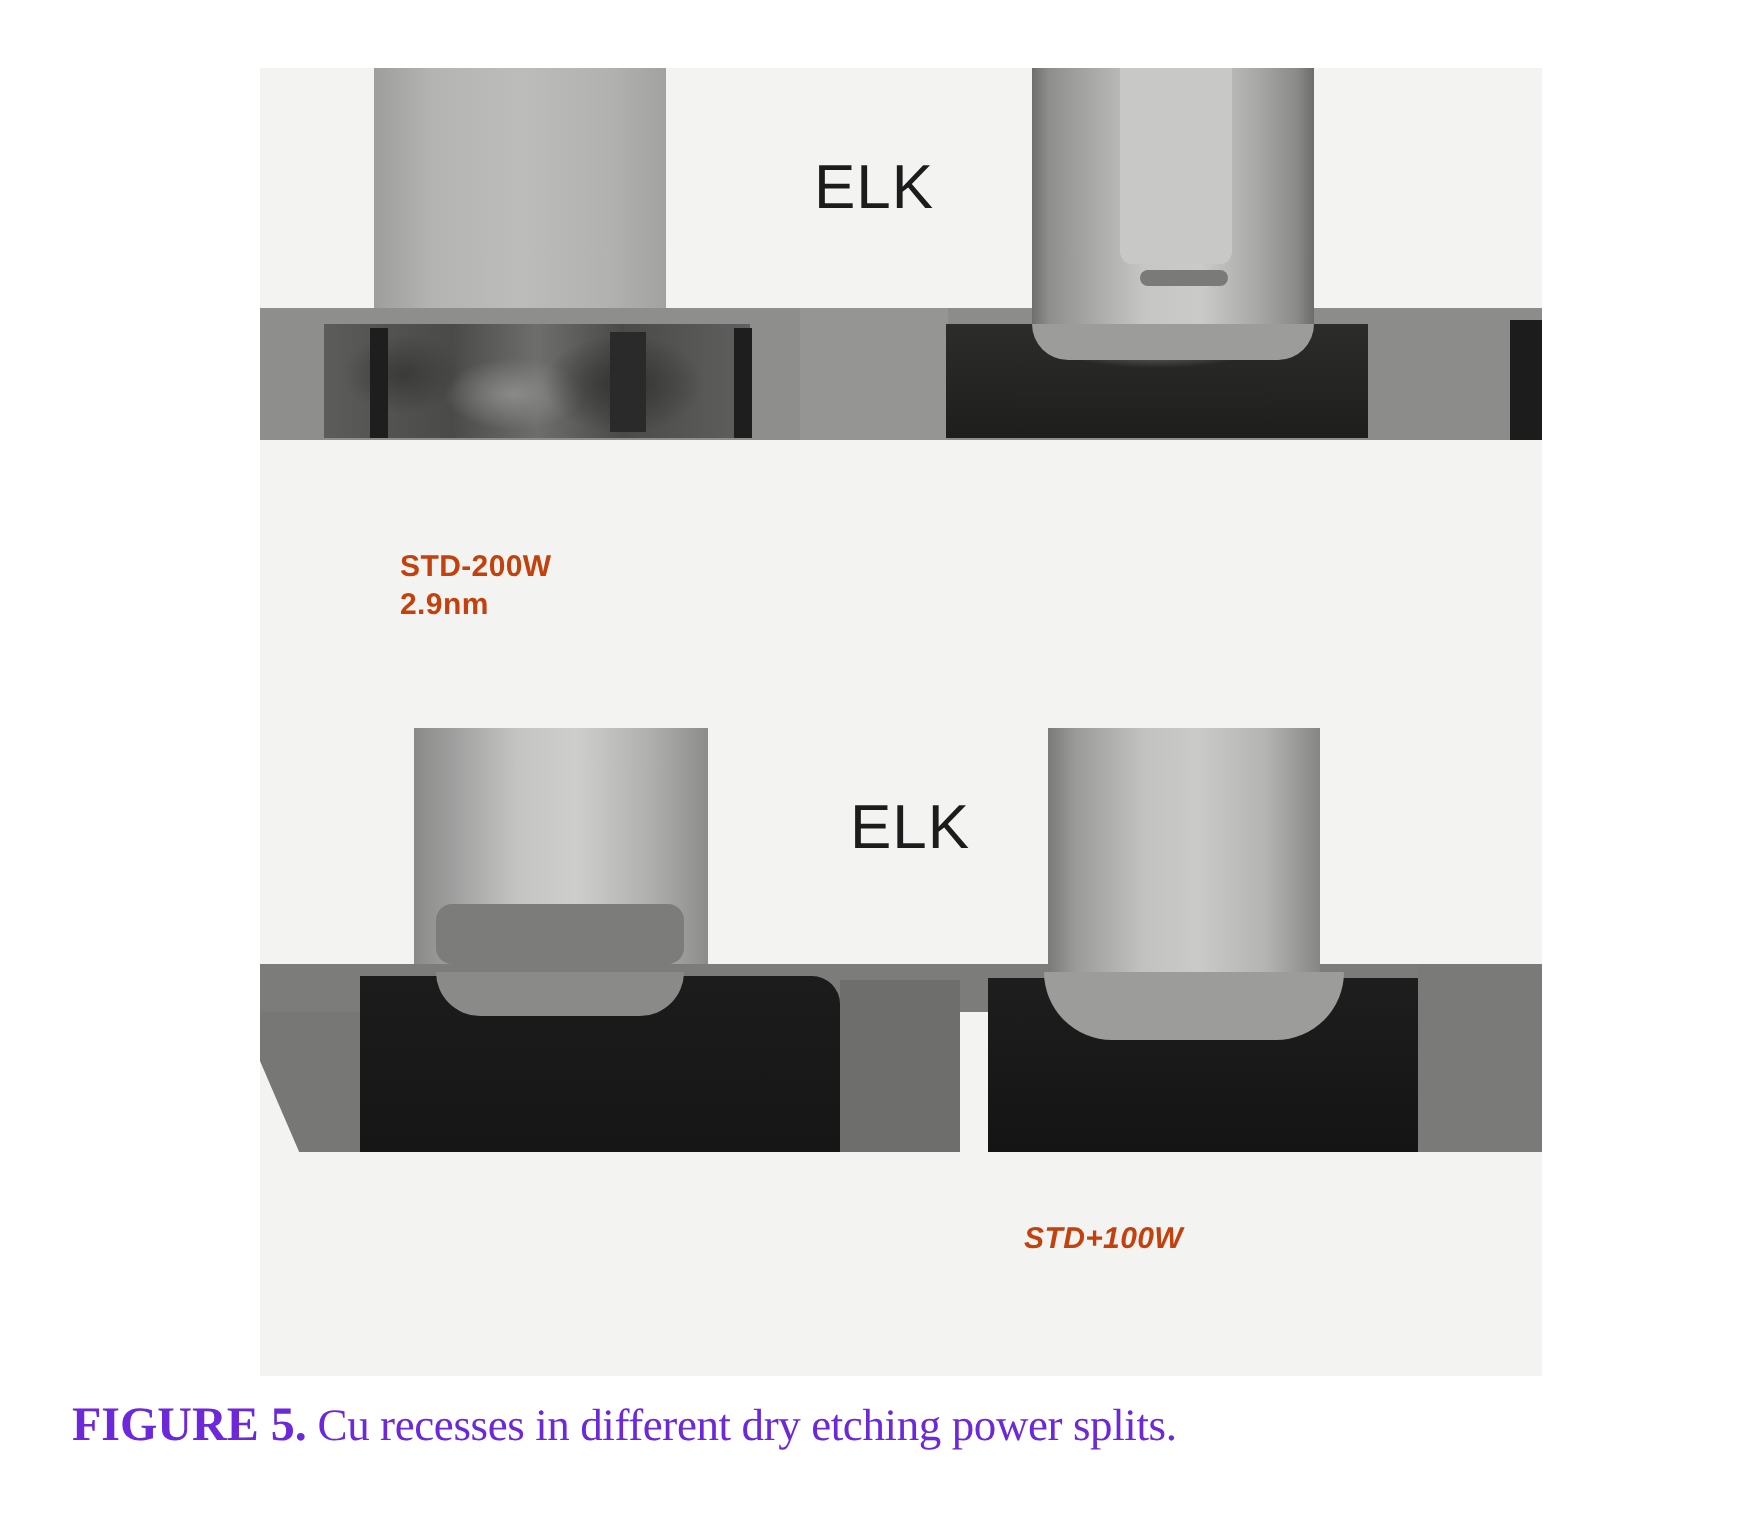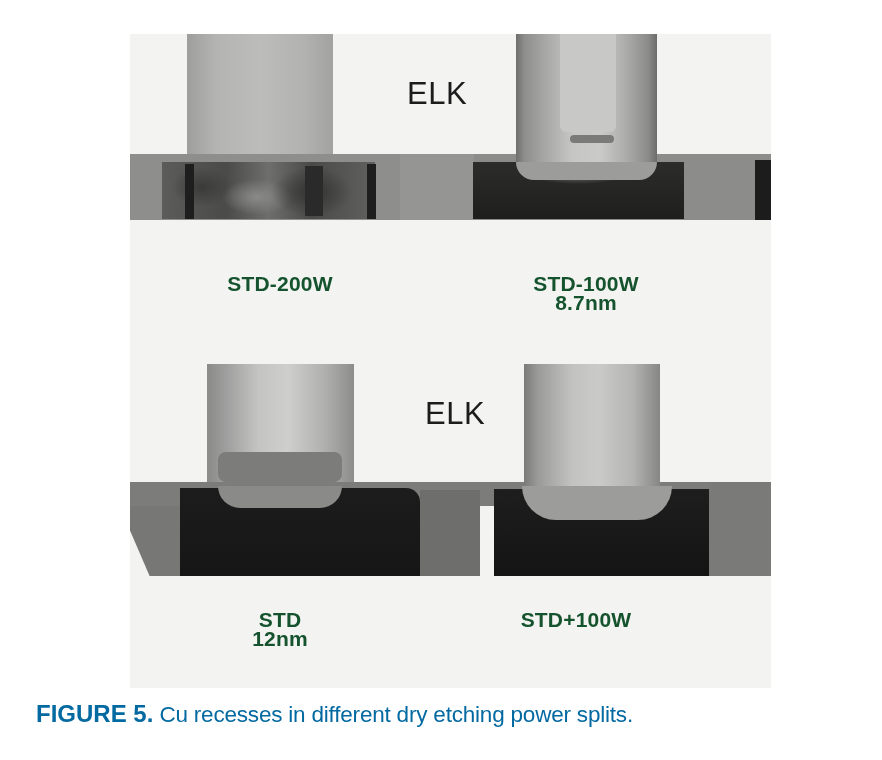--- a/index.html
+++ b/index.html
@@ -1,21 +1,21 @@
 <!DOCTYPE html>
 <html><head>
 <meta charset="utf-8">
 <style>
   html, body { margin: 0; padding: 0; background: #ffffff; }
   body { width: 882px; height: 760px; position: relative; overflow: hidden; font-family: "Liberation Sans", sans-serif; }
   .figure-panel { position: absolute; left: 130px; top: 34px; width: 641px; height: 654px; background: #f3f3f2; overflow: hidden; }
   .abs { position: absolute; }
-  .sem-label { position: absolute; text-align: center; font-family: "Liberation Sans", sans-serif; font-weight: bold; color: #14532d; font-size: 21px; line-height: 19px; letter-spacing: 0.2px; }
+  .sem-label { position: absolute; font-family: "Liberation Sans", sans-serif; font-weight: bold; color: #c2410c; font-size: 15px; line-height: 19px; letter-spacing: 0.2px; }
   .elk { position: absolute; font-family: "Liberation Sans", sans-serif; color: #1c1c1c; font-size: 31px; letter-spacing: 0.5px; margin-left: 19px; }
-  .caption { position: absolute; left: 36px; top: 700px; font-family: Liberation Sans, sans-serif; font-size: 22.5px; color: #0369a1; white-space: nowrap; letter-spacing: -0.2px; }
+  .caption { position: absolute; left: 36px; top: 700px; font-family: Liberation Serif, serif; font-size: 22.5px; color: #6d28d9; white-space: nowrap; letter-spacing: -0.2px; }
   .caption .num { font-weight: bold; font-size: 24px; letter-spacing: 0; }
   .noise { background-image: repeating-linear-gradient(37deg, rgba(255,255,255,0.04) 0 2px, rgba(0,0,0,0.04) 2px 4px); }
 </style>
 </head>
 <body>
 
 <div class="figure-panel">
 
   <div class="abs noise" style="left:57px; top:0; width:146px; height:120px; background:linear-gradient(90deg,#9e9e9c 0%,#b4b4b2 20%,#bcbcba 50%,#b2b2b0 80%,#a2a2a0 100%);"></div>
 
@@ -39,48 +39,41 @@
   <div class="abs" style="left:343px; top:128px; width:211px; height:57px; background:
          radial-gradient(ellipse 60px 16px at 105px 6px,#a8a8a6,transparent),
          linear-gradient(180deg,#2c2c2a 0%,#242422 60%,#1e1e1e 100%);"></div>
   <div class="abs" style="left:386px; top:128px; width:141px; height:18px; background:#9c9c9a; border-radius:0 0 40px 40px;"></div>
   <div class="abs" style="left:625px; top:126px; width:16px; height:60px; background:#1c1c1c;"></div>
 
   <div class="elk" style="left:258px; top:42px;">ELK</div>
 
   <div class="sem-label" style="left:70px; top:240px; width:160px;">
     <div>STD-200W</div>
-  </div>
-  <div class="sem-label" style="left:376px; top:240px; width:160px;">
-    <div>STD-100W</div>
-    <div>8.7nm</div>
+    <div>2.9nm</div>
   </div>
 
   <div class="abs" style="left:77px; top:330px; width:147px; height:124px; background:linear-gradient(90deg,#8a8a88 0%,#a0a0a0 14%,#c4c4c2 35%,#cececc 55%,#b0b0ae 80%,#8c8c8a 100%);"></div>
   <div class="abs" style="left:88px; top:418px; width:124px; height:30px; background:#7c7c7a; border-radius:8px;"></div>
 
   <div class="abs" style="left:0; top:448px; width:641px; height:24px; background:#7c7c7a;"></div>
   <div class="abs" style="left:0; top:472px; width:70px; height:70px; background:#777775; clip-path: polygon(0 0,100% 0,100% 100%,28% 100%,0 35%);"></div>
 
   <div class="abs" style="left:50px; top:454px; width:240px; height:88px; background:linear-gradient(180deg,#1c1c1c 0%,#161616 100%); border-radius:0 14px 0 0;"></div>
   <div class="abs" style="left:88px; top:452px; width:124px; height:22px; background:#8a8a88; border-radius:0 0 50px 50px;"></div>
   <div class="abs" style="left:290px; top:456px; width:60px; height:86px; background:#6e6e6c;"></div>
 
   <div class="abs" style="left:394px; top:330px; width:136px; height:122px; background:linear-gradient(90deg,#7a7a78 0%,#9a9a98 10%,#c2c2c0 35%,#cacac8 55%,#b4b4b2 80%,#868684 100%);"></div>
 
   <div class="abs" style="left:364px; top:455px; width:215px; height:87px; background:linear-gradient(180deg,#1e1e1e 0%,#141414 100%);"></div>
   <div class="abs" style="left:392px; top:452px; width:150px; height:34px; background:#9c9c9a; border-radius:0 0 70px 70px;"></div>
   <div class="abs" style="left:579px; top:448px; width:62px; height:94px; background:#7a7a78;"></div>
 
   <div class="elk" style="left:276px; top:362px;">ELK</div>
 
-  <div class="sem-label" style="left:90px; top:576px; width:120px;">
-    <div>STD</div>
-    <div>12nm</div>
-  </div>
-  <div class="sem-label" style="left:361px; top:576px; width:170px;">
+  <div class="sem-label" style="left:382px; top:576px; width:170px;font-style:italic;">
     <div>STD+100W</div>
   </div>
 </div>
 
 <div class="caption">
   <span class="num">FIGURE 5.</span><span> Cu recesses in different dry etching power splits.</span>
 </div>
 
 </body></html>

